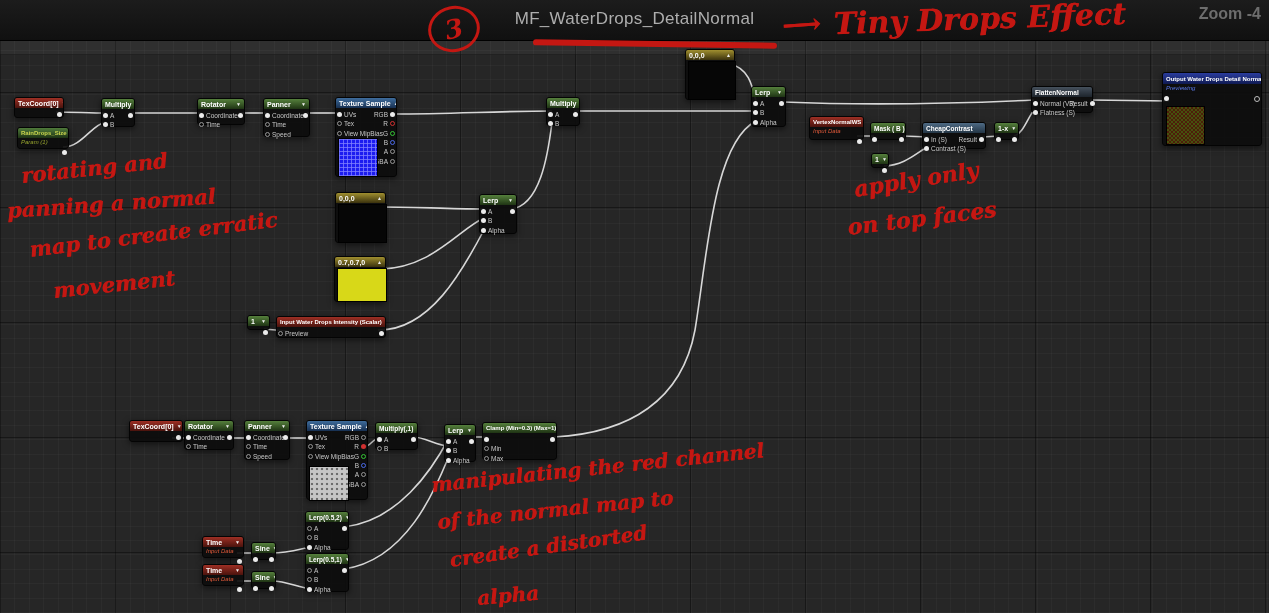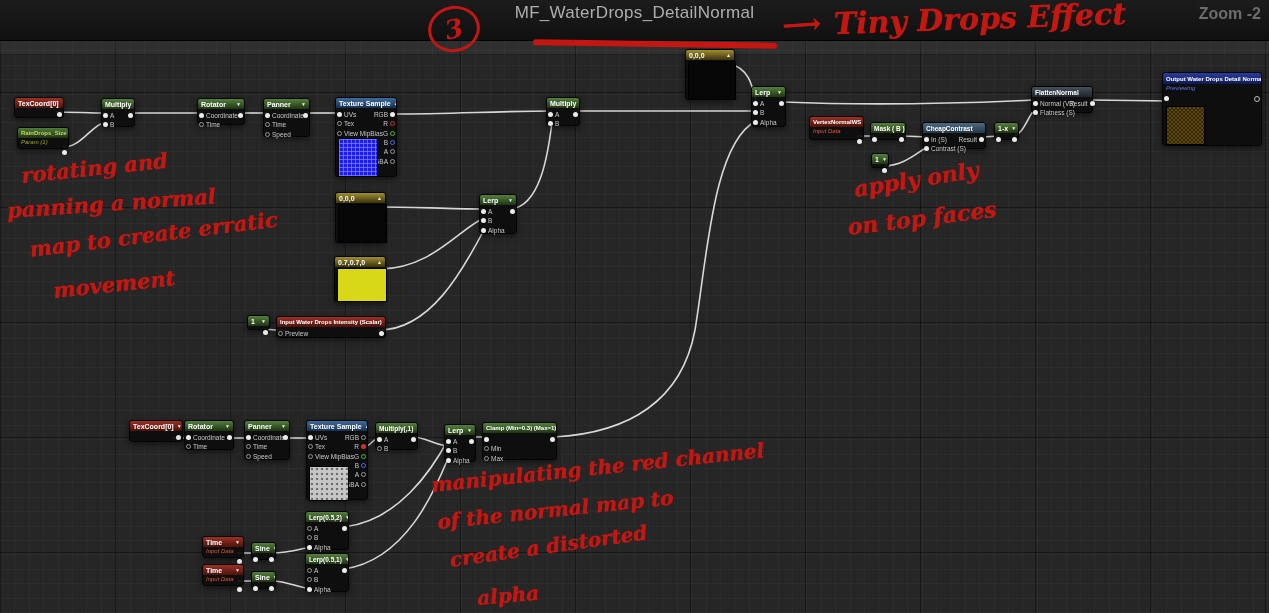--- a/index.html
+++ b/index.html
@@ -5,21 +5,21 @@
   html,body{margin:0;padding:0;background:#111;font-family:"Liberation Sans",sans-serif;}
   #stage{position:relative;width:1269px;height:613px;overflow:hidden;background-color:#262626;
     background-image:
       repeating-linear-gradient(90deg, rgba(0,0,0,0.40) 0 1px, transparent 1px 115px),
       repeating-linear-gradient(0deg,  rgba(0,0,0,0.40) 0 1px, transparent 1px 115px),
       repeating-linear-gradient(90deg, rgba(255,255,255,0.028) 0 1px, transparent 1px 14.4px),
       repeating-linear-gradient(0deg,  rgba(255,255,255,0.028) 0 1px, transparent 1px 14.4px);
     background-position:0 55px,0 55px,0 0,0 0;}
   #band{position:absolute;top:40px;left:0;right:0;height:15px;background:rgba(255,255,255,0.045);z-index:1;}
   #topbar{position:absolute;top:0;left:0;right:0;height:40px;background:linear-gradient(#1c1c1c,#101010);border-bottom:1px solid #000;z-index:6;}
-  #title{position:absolute;width:100%;text-align:center;top:3px;font-size:17px;color:#aeaeae;letter-spacing:.3px;z-index:7;}
+  #title{position:absolute;width:100%;text-align:center;top:9px;font-size:17px;color:#aeaeae;letter-spacing:.3px;z-index:7;}
   #zoom{position:absolute;right:8px;top:5px;font-size:16px;font-weight:bold;color:#6d6d6d;z-index:8;}
   #wires{position:absolute;left:0;top:0;width:1269px;height:613px;z-index:10;pointer-events:none;}
   #wires path{fill:none;stroke:#e0e0e0;stroke-width:1.6;opacity:.95;}
   #nodes{position:absolute;left:0;top:0;width:100%;height:100%;z-index:20;}
   #ann{position:absolute;left:0;top:0;width:100%;height:100%;z-index:40;pointer-events:none;}
 
   .node{position:absolute;background:rgba(13,13,13,0.93);border:1px solid #040404;border-radius:3px;
         box-shadow:0 2px 6px rgba(0,0,0,0.55);color:#ccc;box-sizing:border-box;}
   .hd{height:10px;display:flex;justify-content:space-between;align-items:center;padding:0 3px;
       border-radius:2px 2px 0 0;font-weight:bold;font-size:7px;color:#fff;white-space:nowrap;overflow:hidden;}
@@ -66,21 +66,21 @@
        font-family:"DejaVu Serif",serif;font-style:italic;font-weight:bold;font-size:26px;color:#c41712;z-index:41;}
   #underline{position:absolute;left:533px;top:41px;width:244px;height:6px;background:#c41712;border-radius:3px;transform:rotate(0.8deg);z-index:41;}
 </style>
 </head>
 <body>
 
 <div id="stage">
   <div id="topbar"></div>
   <div id="band"></div>
   <div id="title">MF_WaterDrops_DetailNormal</div>
-  <div id="zoom">Zoom -2</div>
+  <div id="zoom">Zoom -4</div>
 
   <svg id="wires" viewBox="0 0 1269 613">
       <path d="M56,112 C70,112 92,113 106,113"></path>
       <path d="M63,147 C82,147 92,124 106,122"></path>
       <path d="M129,113 L202,113"></path>
       <path d="M239,113 L268,113"></path>
       <path d="M307,113 L338,113"></path>
       <path d="M393,114 C450,114 500,111 552,111"></path>
       <path d="M511,209 C540,206 548,155 552,122"></path>
       <path d="M574,111 L755,111"></path>

